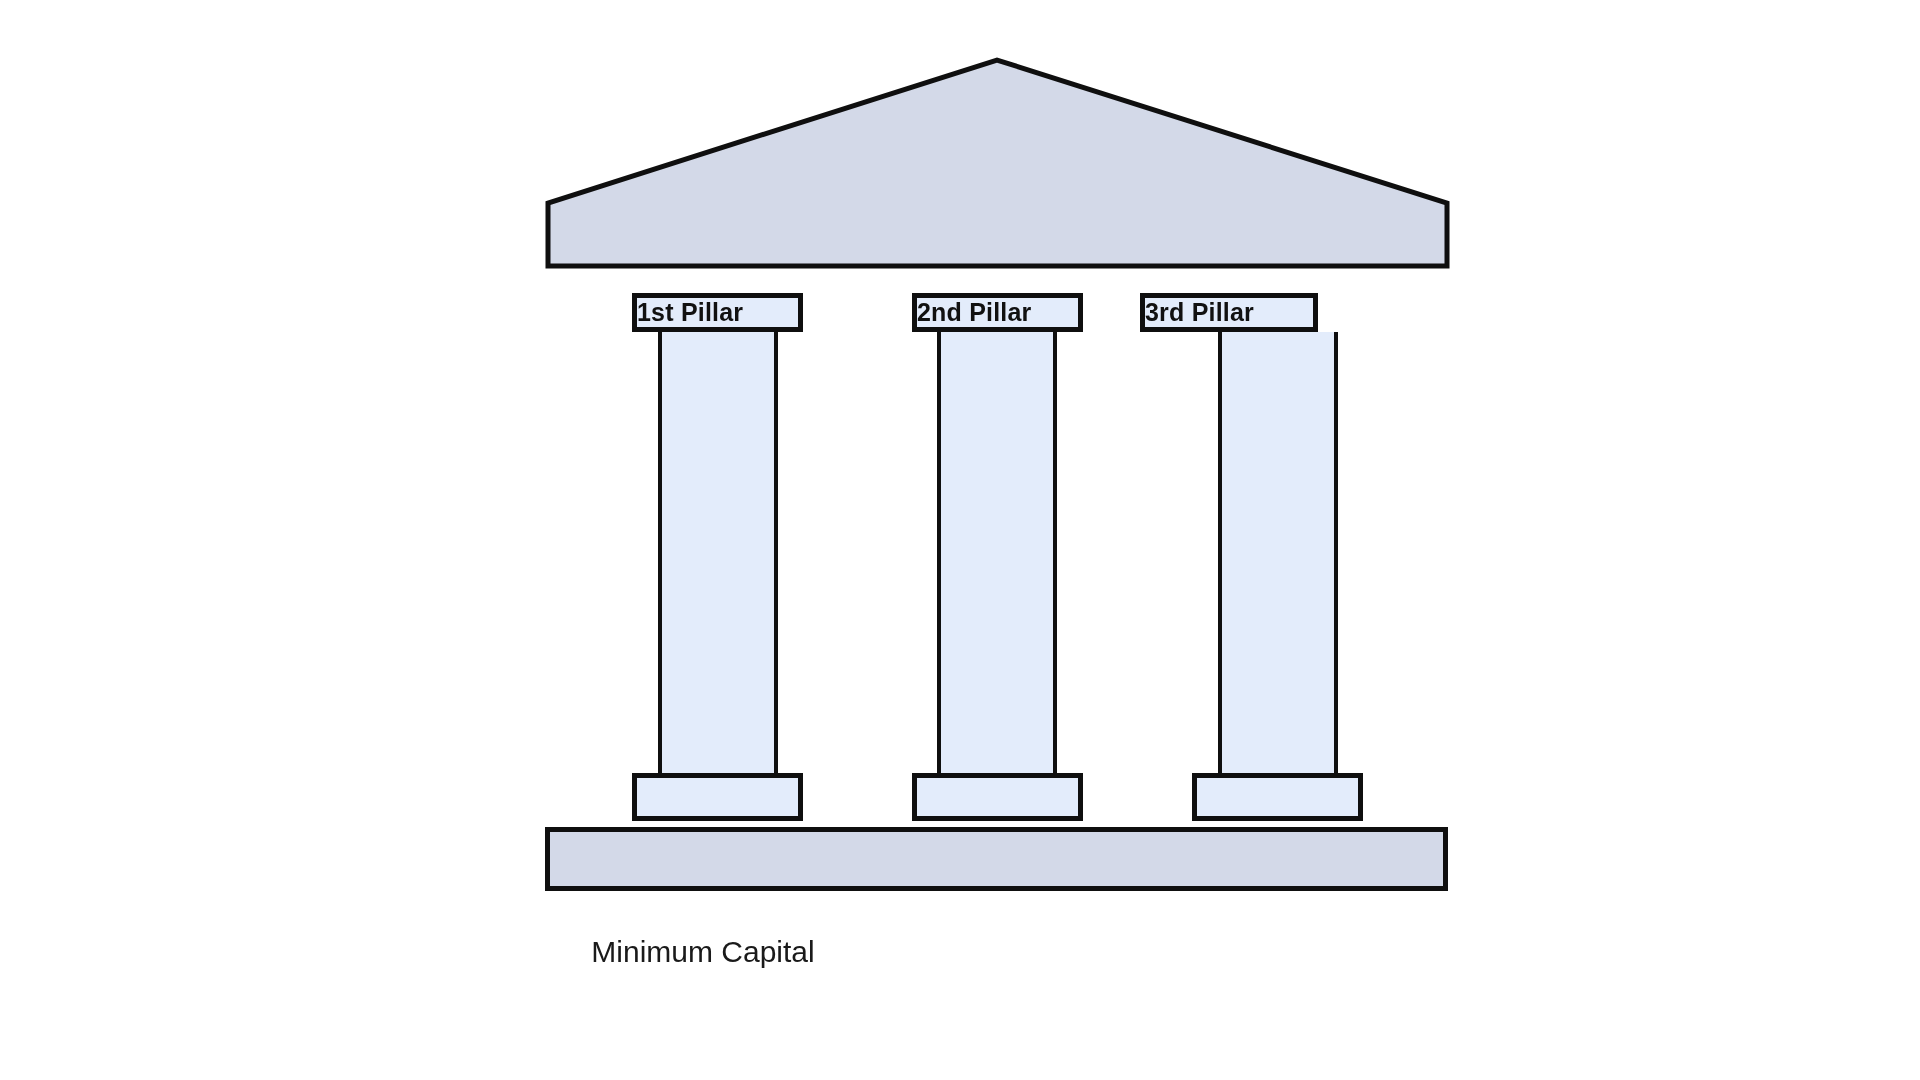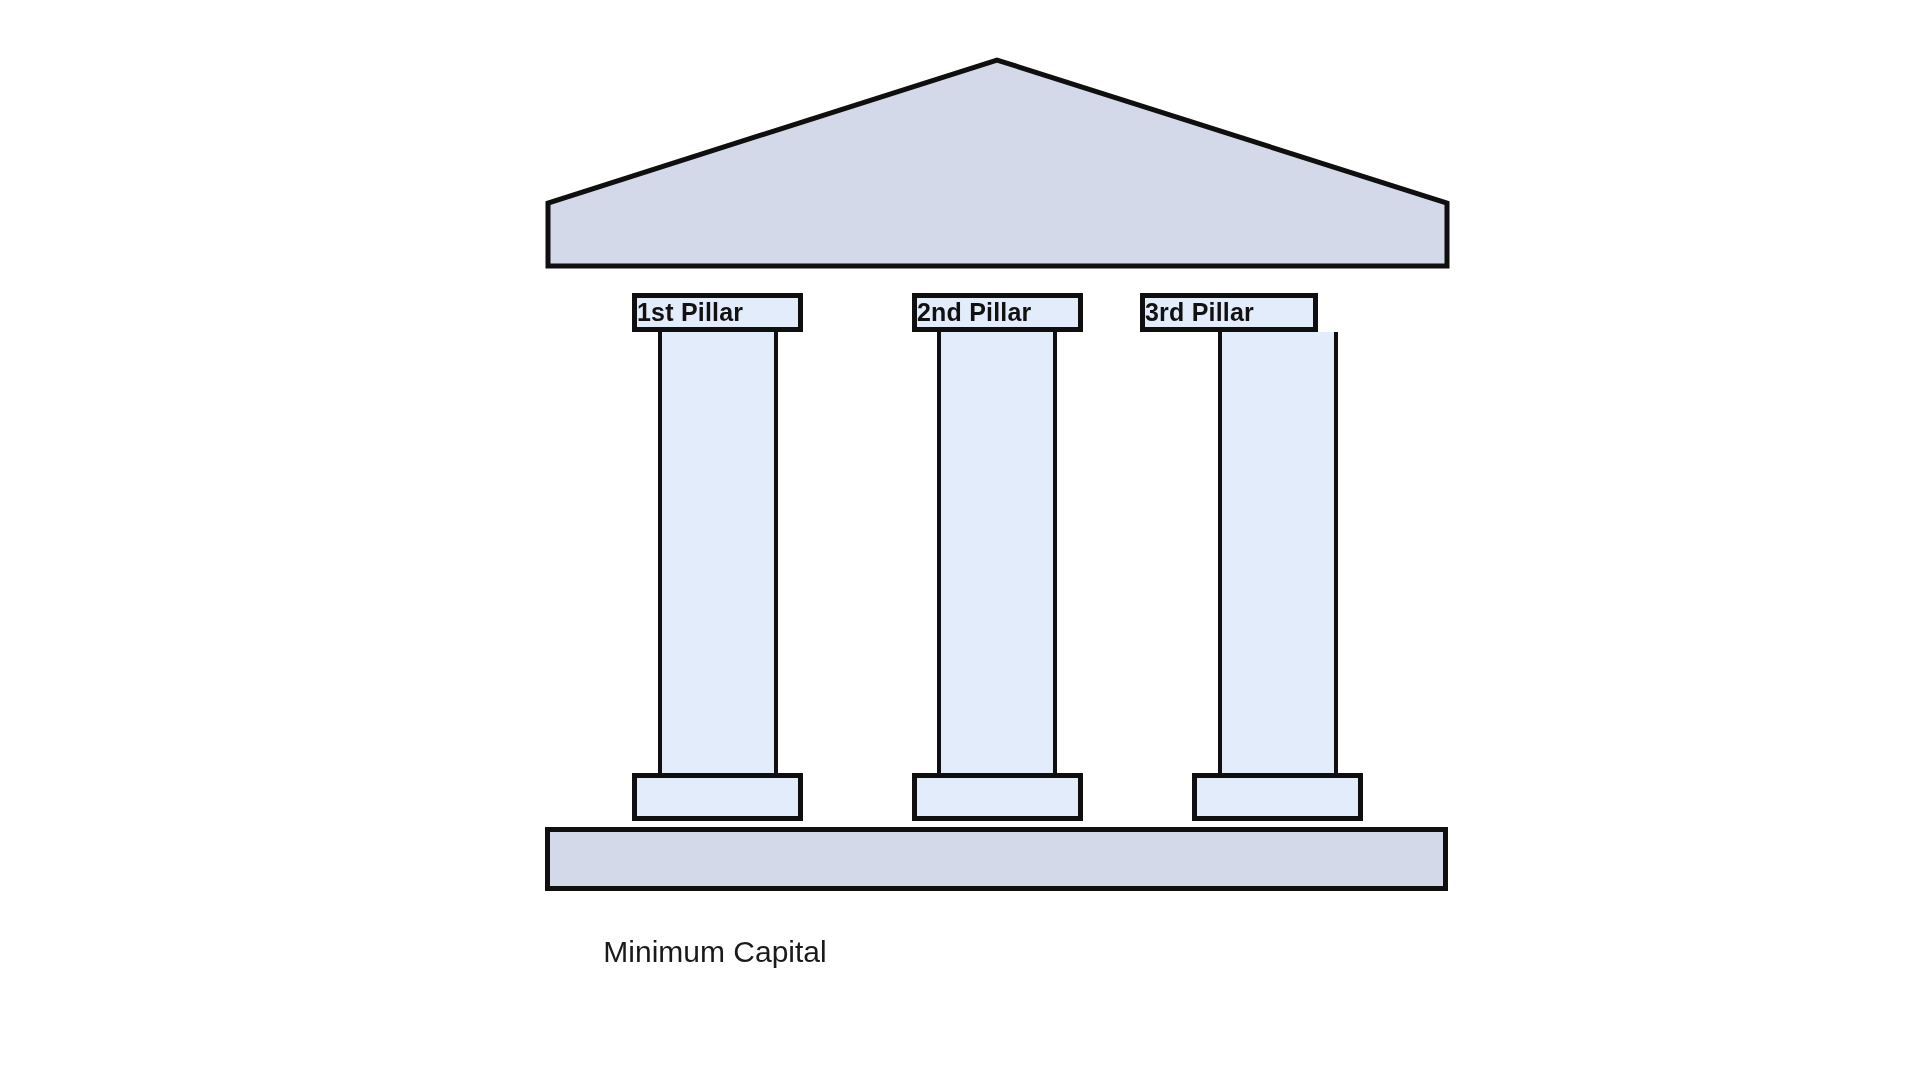--- a/index.html
+++ b/index.html
@@ -73,17 +73,17 @@
   <div class="base" style="left:912px;top:773px;width:171px;height:48px;"></div>
 
   <div class="capital" style="left:1140px;top:293px;width:178px;height:39px;">
     <span>3rd Pillar</span>
   </div>
   <div class="shaft" style="left:1218px;top:332px;width:120px;height:441px;"></div>
   <div class="base" style="left:1192px;top:773px;width:171px;height:48px;"></div>
 
   <div class="foundation"></div>
 
-  <div class="caption" style="left:505px;">
+  <div class="caption" style="left:493px;">
     <span>Minimum Capital</span>
   </div>
 
 </div>
 
 </body></html>

